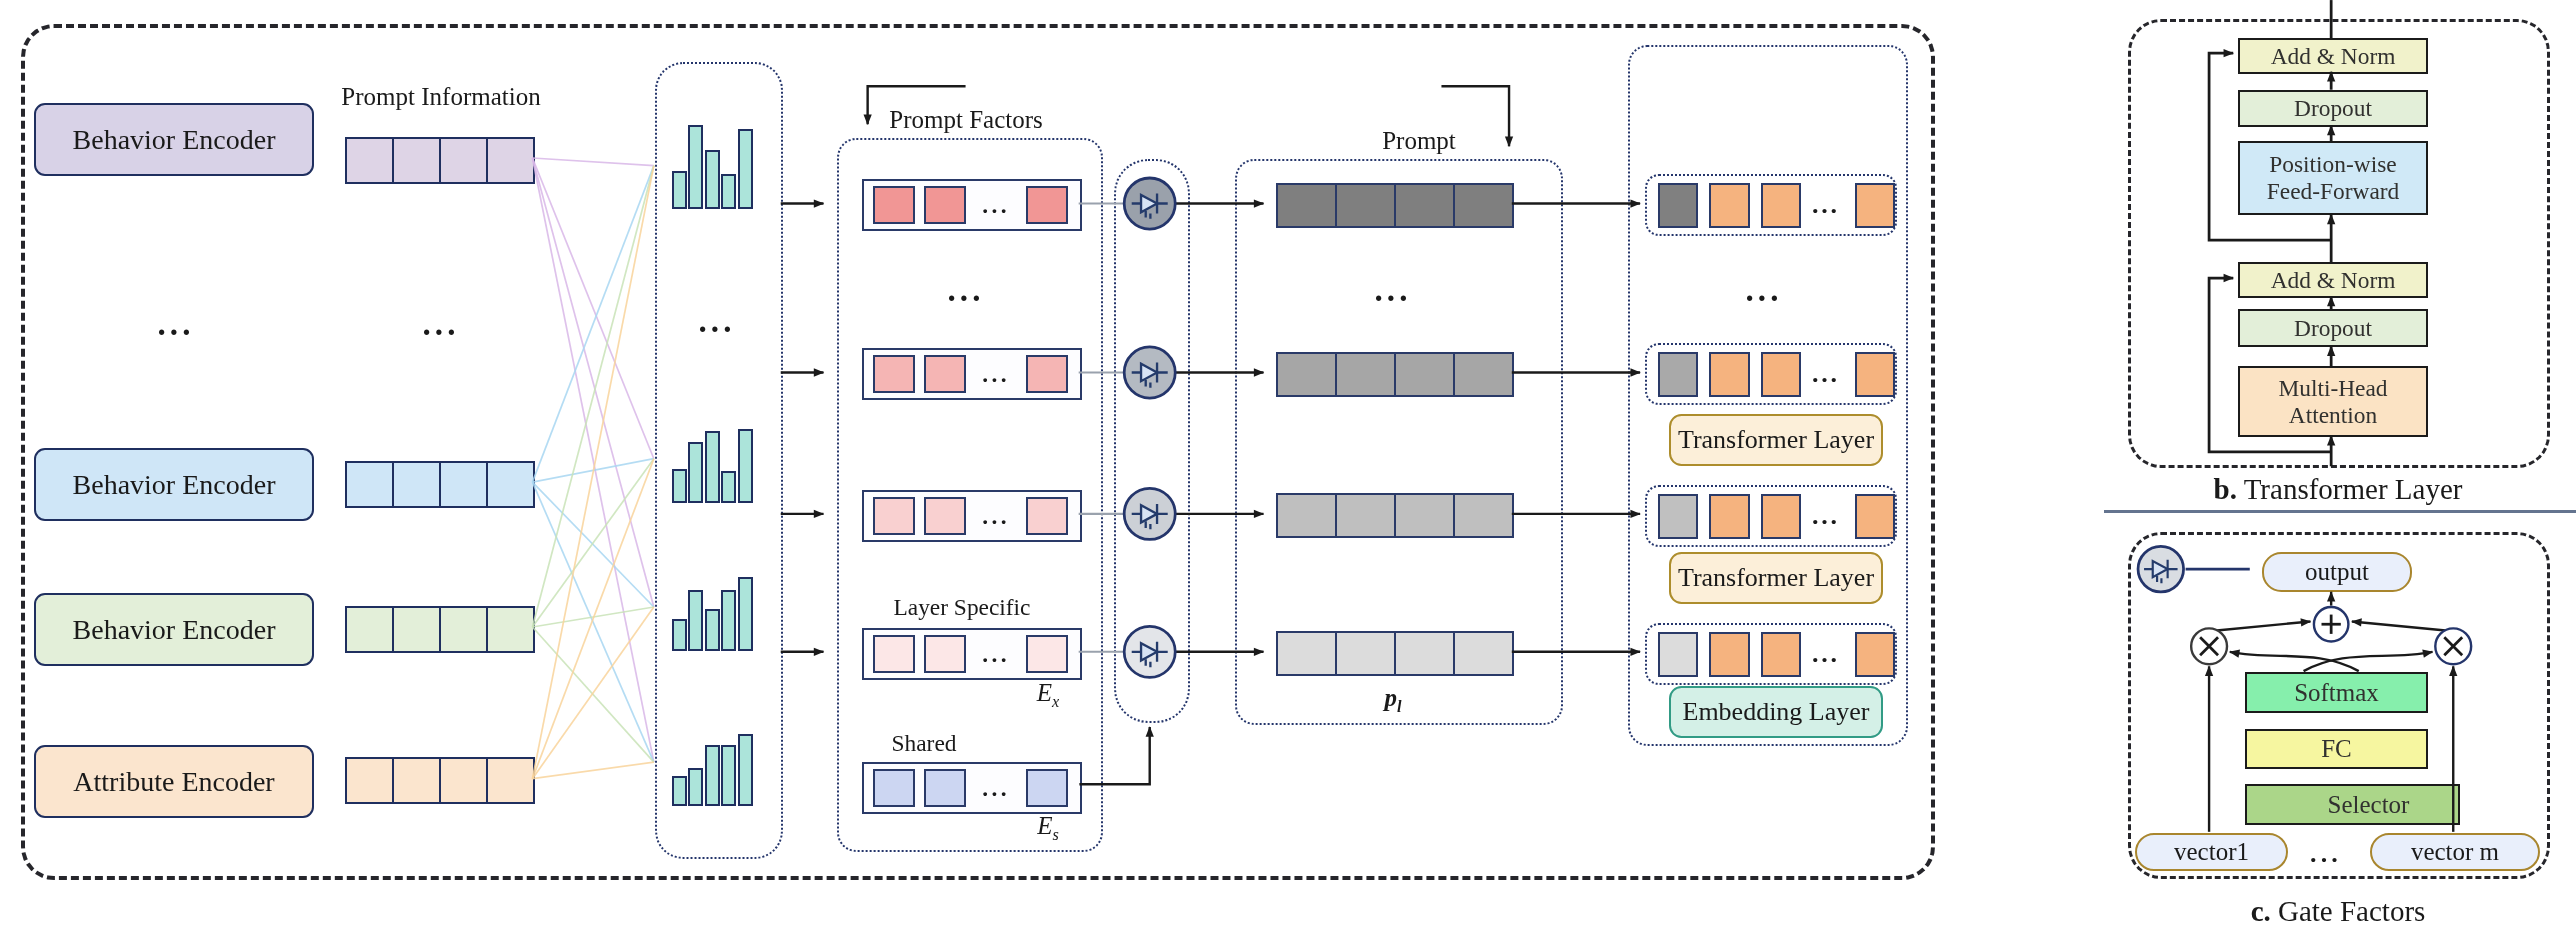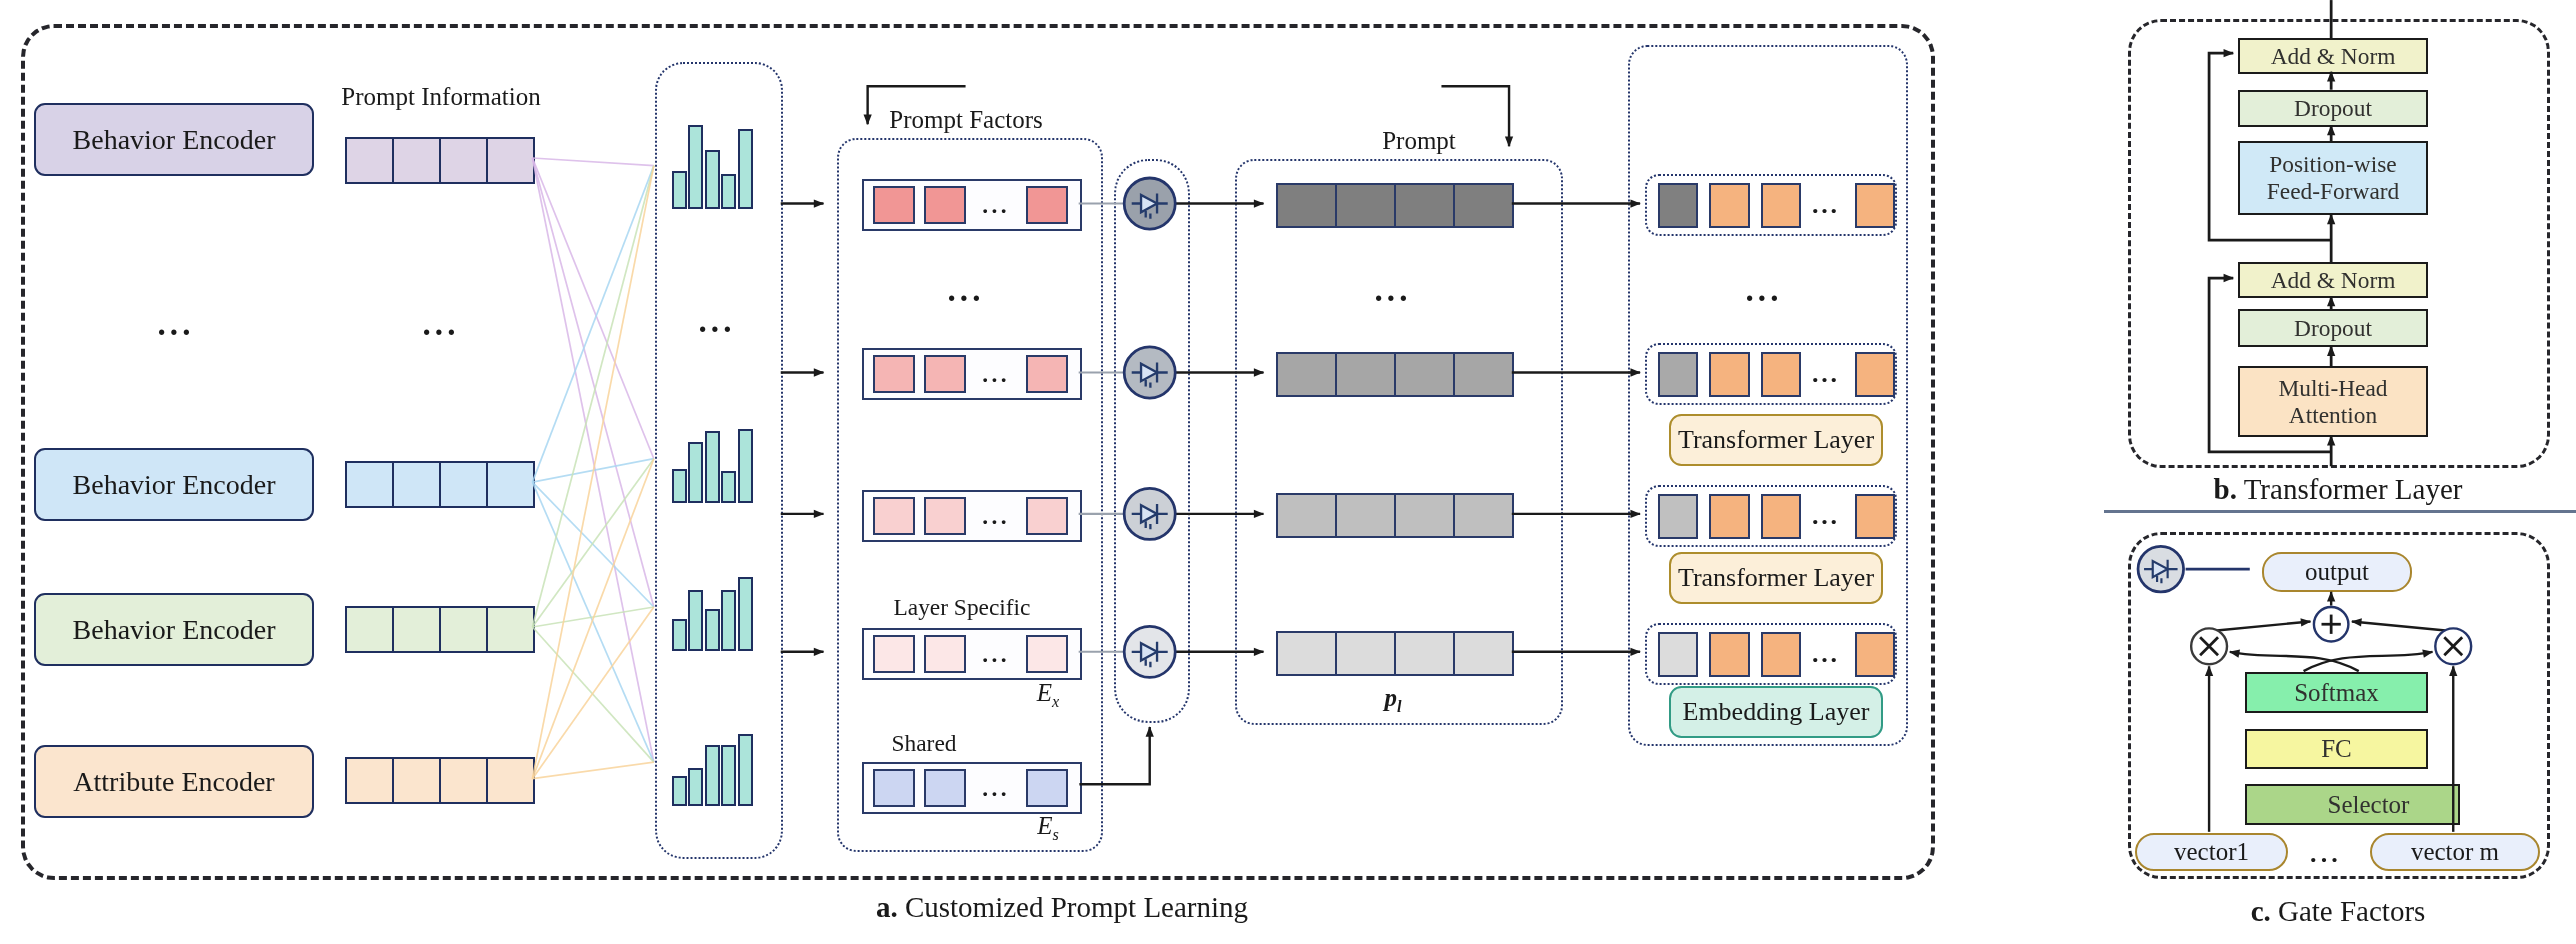--- a/index.html
+++ b/index.html
@@ -41,24 +41,20 @@
   .mathlbl{position:absolute;font-size:25px;font-style:italic;transform:translate(-50%,0);}
   .mathlbl sub{font-size:0.65em;}
   svg{position:absolute;left:0;top:0;pointer-events:none;}
 </style>
 </head>
 <body>
 
 <div id="canvas">
 
   <div class="dashedbox" style="left:21px;top:24px;width:1906px;height:848px;"></div>
-  <div class="caption" style="left:1062px;top:891px;">
-    <b>a.</b>
-    <span>Customized Prompt Learning</span>
-  </div>
 
   <div id="encoders">
       <div class="encoder" style="left: 34px; top: 103px; background: rgb(216, 210, 231);">
         <span>Behavior Encoder</span>
       </div>
       <div class="encoder" style="left: 34px; top: 448px; background: rgb(207, 230, 247);">
         <span>Behavior Encoder</span>
       </div>
       <div class="encoder" style="left: 34px; top: 593px; background: rgb(227, 239, 217);">
         <span>Behavior Encoder</span>

